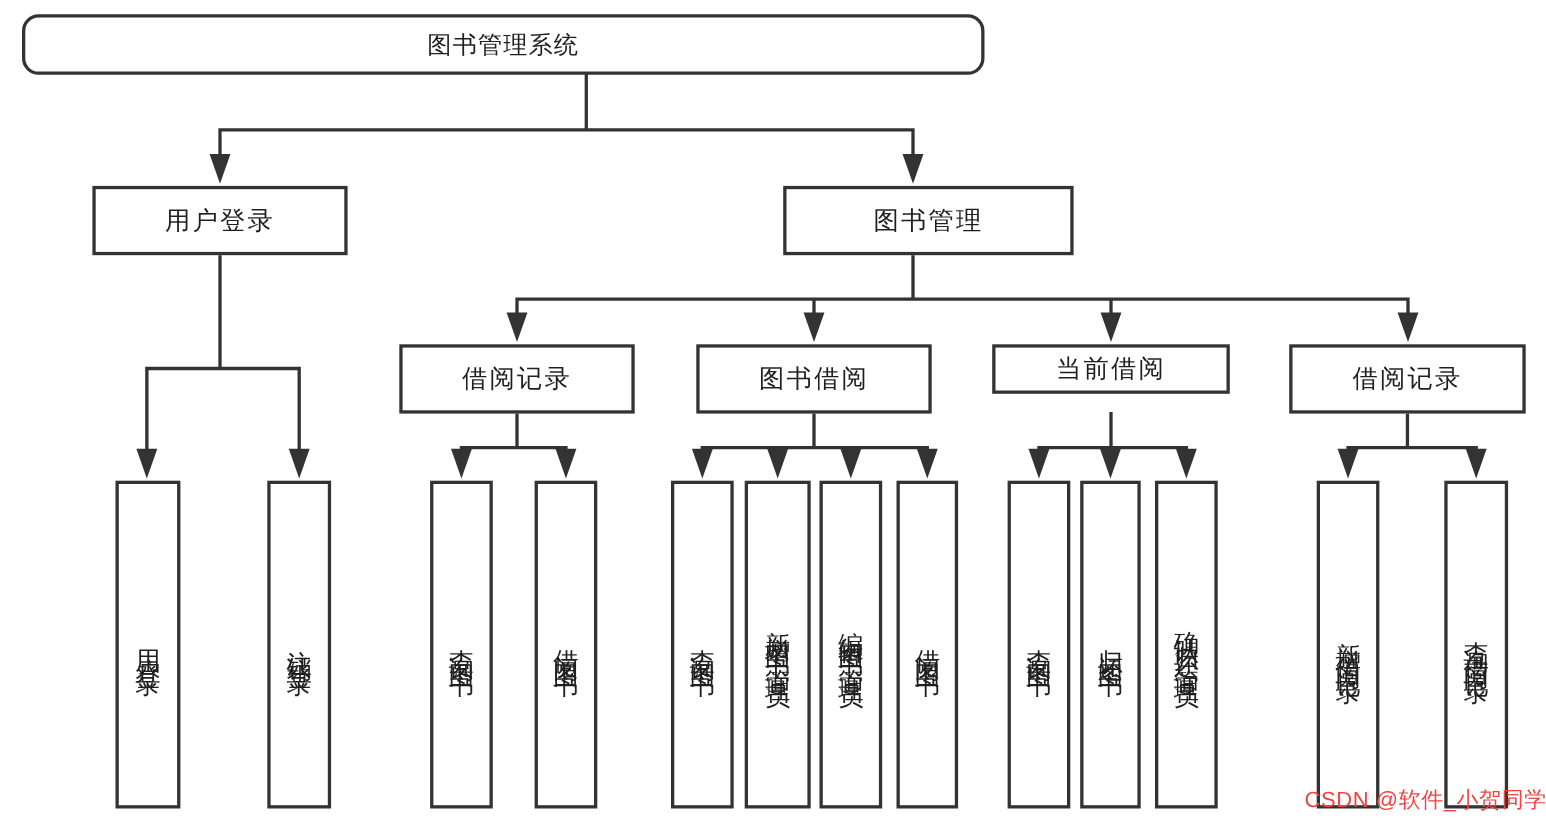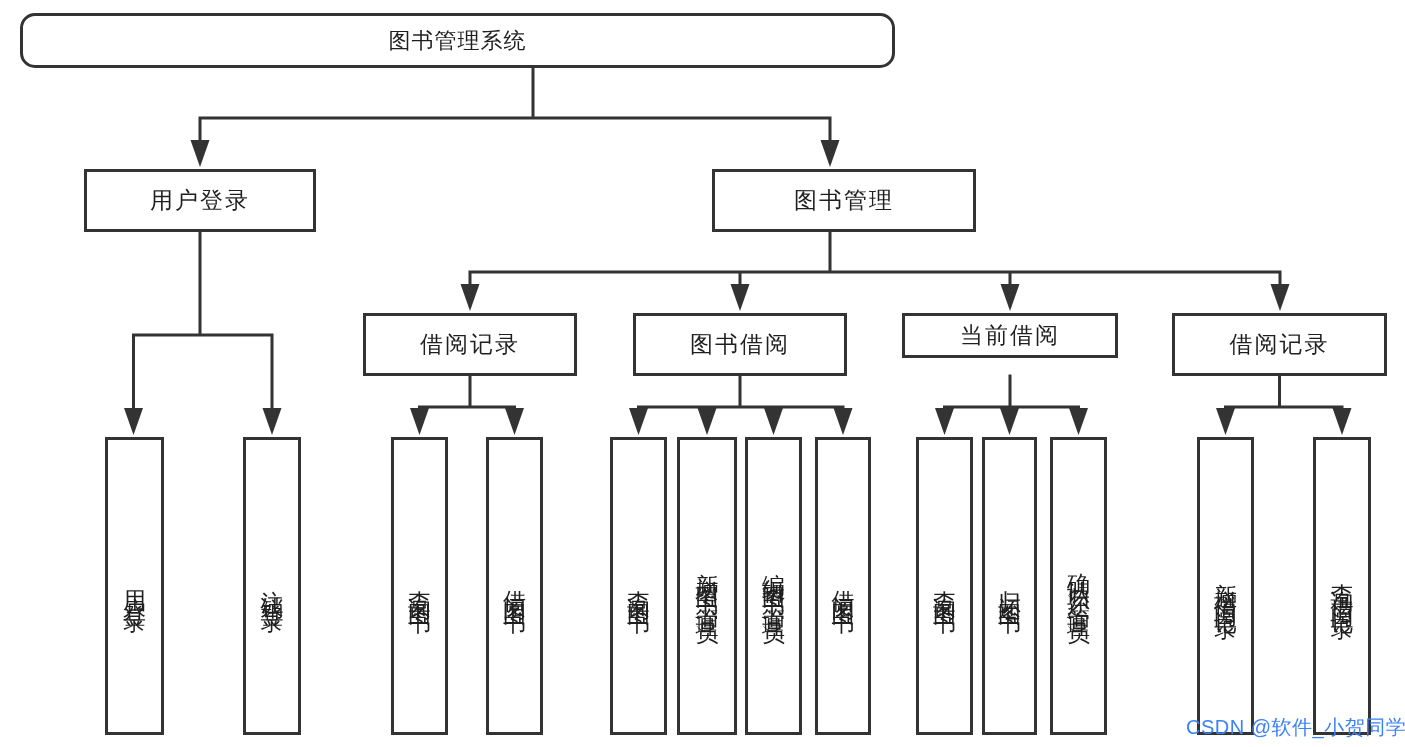--- a/index.html
+++ b/index.html
@@ -44,21 +44,21 @@
     line-height: 1;
     color: #1f1f1f;
     white-space: nowrap;
   }
   .watermark {
     position: absolute;
     left: 1186px;
     top: 714px;
     font-size: 20px;
     letter-spacing: 0.5px;
-    color: #3b82f6;
+    color: #ef4444;
     white-space: nowrap;
   }
 </style>
 </head>
 <body>
 
 <div class="stage">
 
   <svg class="wires" viewBox="0 0 1405 747">
     <g stroke="#333333" stroke-width="3" fill="none" stroke-linecap="square">

